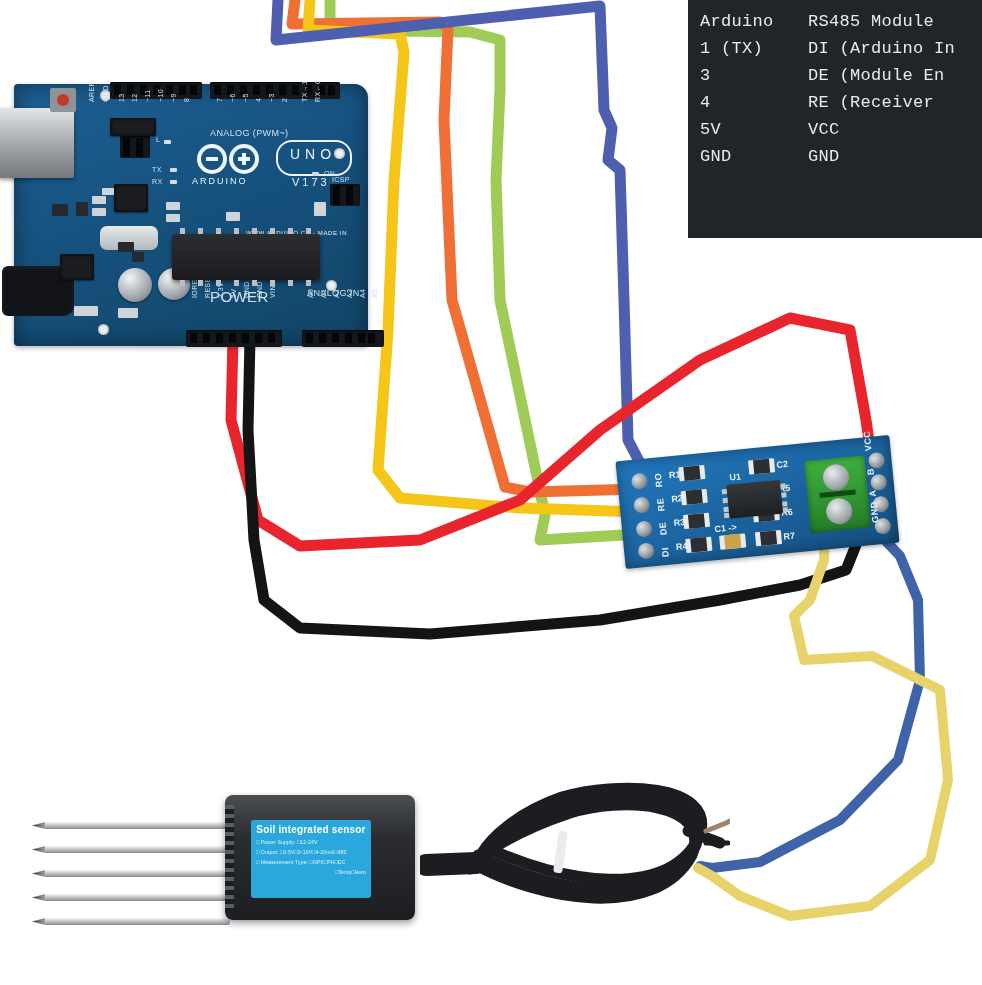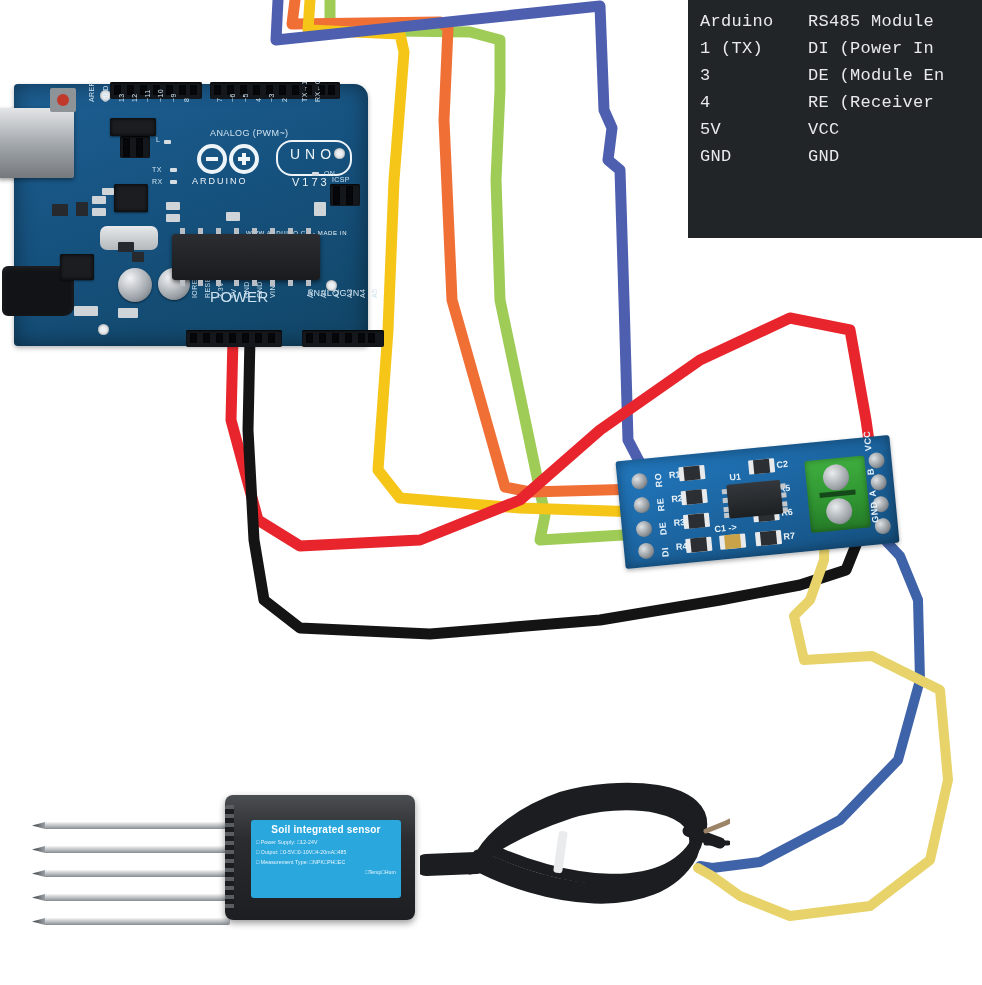--- a/index.html
+++ b/index.html
@@ -75,21 +75,21 @@
   .term{position:absolute;left:188px;top:18px;width:60px;height:72px;
         background:linear-gradient(180deg,#3fae3f,#2f9431 60%,#257a27);
         border-radius:3px;box-shadow:inset 0 0 6px rgba(0,0,0,.35);}
   .screw{position:absolute;width:26px;height:26px;border-radius:50%;
          background:radial-gradient(circle at 38% 32%,#e9ecee,#9aa0a5 65%,#5e6368);}
 
   
   #sensor{position:absolute;left:225px;top:795px;width:190px;height:125px;
           background:linear-gradient(180deg,#4a4d51,#2a2c2f 35%,#1c1e21);
           border-radius:8px;box-shadow:0 3px 7px rgba(0,0,0,.4);}
-  #label{position:absolute;left:26px;top:25px;width:150px;height:78px;
+  #label{position:absolute;left:26px;top:25px;width:120px;height:78px;
          background:#2aa7dd;border-radius:3px;padding:4px 5px;box-sizing:border-box;}
   .ltitle{color:#fff;font-size:10px;font-weight:bold;text-align:center;
           letter-spacing:.2px;}
   .lrow{color:#e8f6fd;font-size:5.2px;margin-top:4px;letter-spacing:.1px;
         white-space:nowrap;}
   .prong{position:absolute;height:7px;border-radius:2px;
          background:linear-gradient(180deg,#f4f5f6,#b8bdc1 55%,#868b90);}
   .prong::before{content:"";position:absolute;left:-12px;top:0;width:13px;height:7px;
          background:linear-gradient(90deg,#3c4045,#9aa0a5);
          clip-path:polygon(0 50%,100% 0,100% 100%);}
@@ -423,21 +423,21 @@
 
   <div id="legend">
     <table>
       <tbody>
           <tr>
         <td class="c1">Arduino</td>
         <td>RS485 Module</td>
       </tr>
       <tr>
         <td class="c1">1 (TX)</td>
-        <td>DI (Power In</td>
+        <td>DI (Arduino In</td>
       </tr>
       <tr>
         <td class="c1">3</td>
         <td>DE (Module En</td>
       </tr>
       <tr>
         <td class="c1">4</td>
         <td>RE (Receiver</td>
       </tr>
       <tr>

